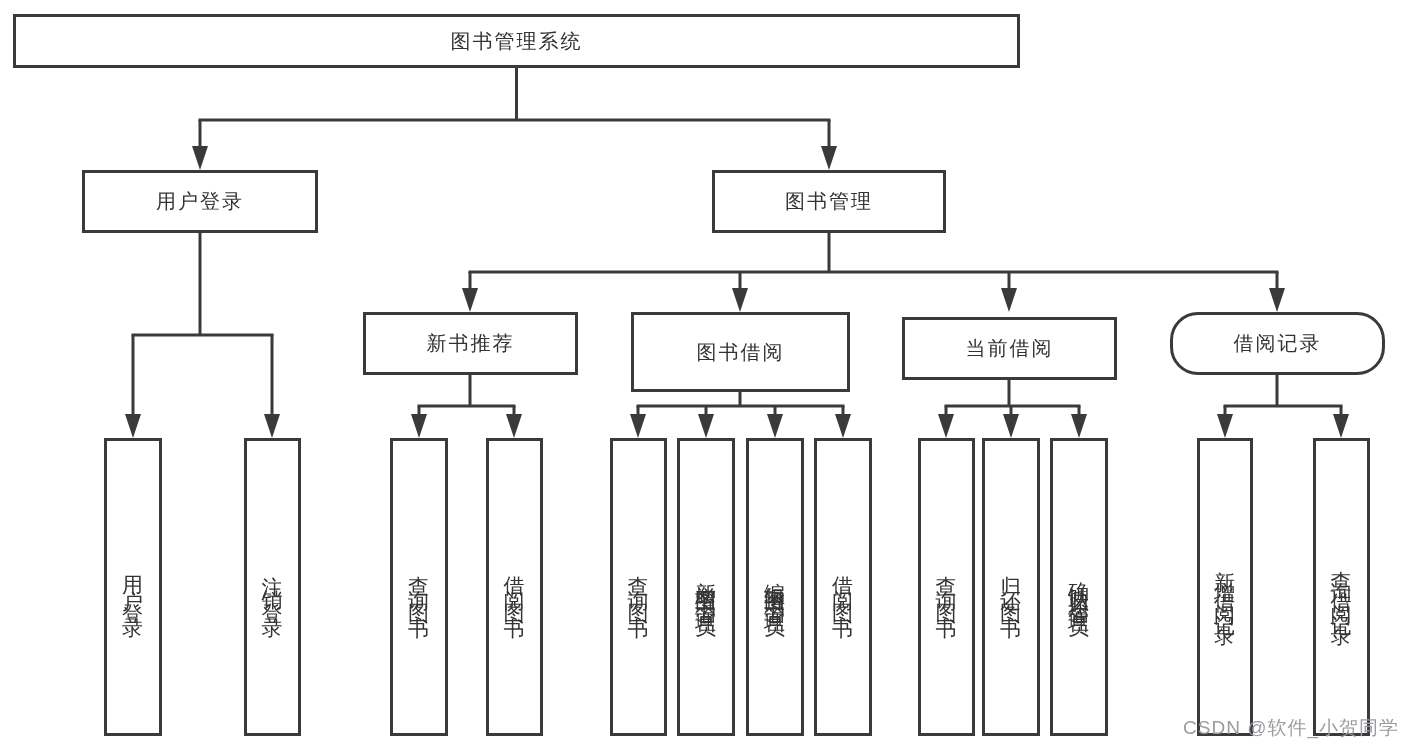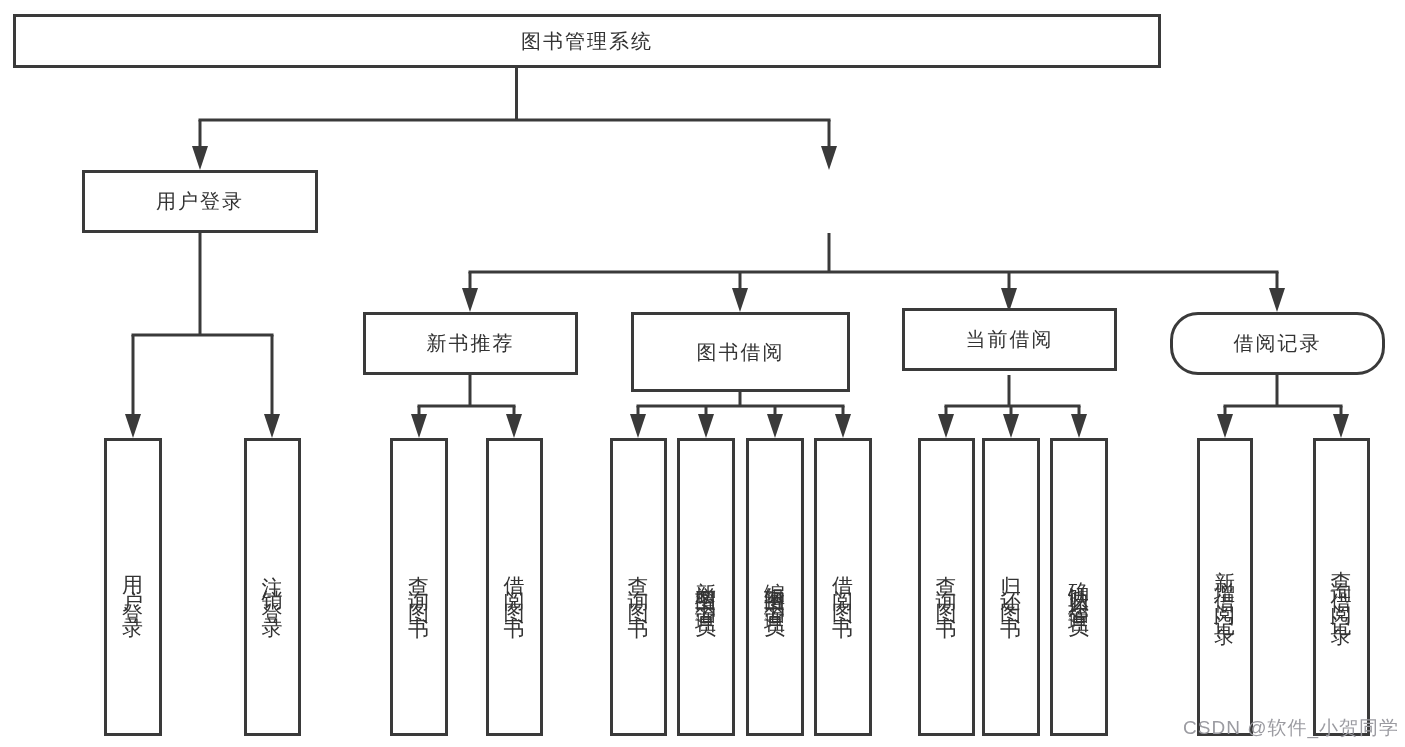--- a/index.html
+++ b/index.html
@@ -84,27 +84,28 @@
       <polygon points="767,414 783,414 775,438"></polygon>
       <polygon points="835,414 851,414 843,438"></polygon>
       <polygon points="938,414 954,414 946,438"></polygon>
       <polygon points="1003,414 1019,414 1011,438"></polygon>
       <polygon points="1071,414 1087,414 1079,438"></polygon>
       <polygon points="1217,414 1233,414 1225,438"></polygon>
       <polygon points="1333,414 1349,414 1341,438"></polygon>
     </g>
   </svg>
 
-  <div class="box h" style="left:13px;top:14px;width:1148px;height:54px;">图书管理系统</div>
+  <div class="box h" style="left:13px;top:14px;width:1007px;height:54px;">图书管理系统</div>
 
   <div class="box h" style="left:82px;top:170px;width:236px;height:63px;">用户登录</div>
+  <div class="box h" style="left:712px;top:170px;width:234px;height:63px;">图书管理</div>
 
   <div class="box h" style="left:363px;top:312px;width:215px;height:63px;font-family:Liberation Mono, monospace;">新书推荐</div>
   <div class="box h" style="left:631px;top:312px;width:219px;height:80px;">图书借阅</div>
-  <div class="box h" style="left:902px;top:308px;width:215px;height:63px;">当前借阅</div>
+  <div class="box h" style="left:902px;top:317px;width:215px;height:63px;">当前借阅</div>
   <div class="box h" style="left:1170px;top:312px;width:215px;height:63px;border-radius:28px;">借阅记录</div>
 
   <div class="box v sp-wide" style="left:104px;top:438px;width:58px;height:298px;">
     <span>用户登录</span>
     </div>
   <div class="box v sp-wide" style="left:244px;top:438px;width:57px;height:298px;">
     <span>注销登录</span>
     </div>
 
   <div class="box v sp-wide" style="left:390px;top:438px;width:58px;height:298px;">

